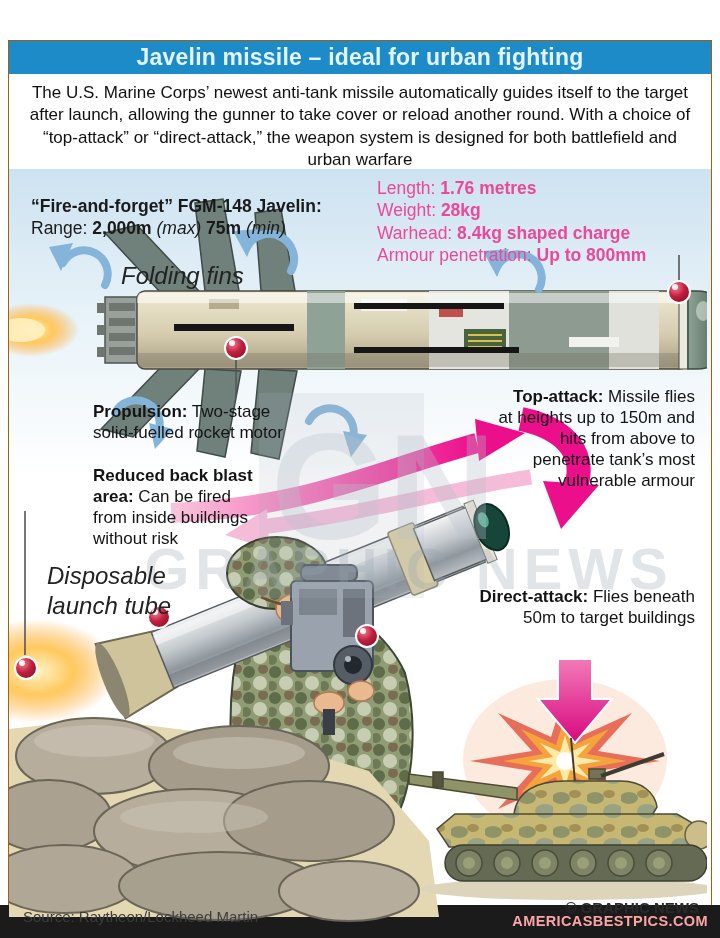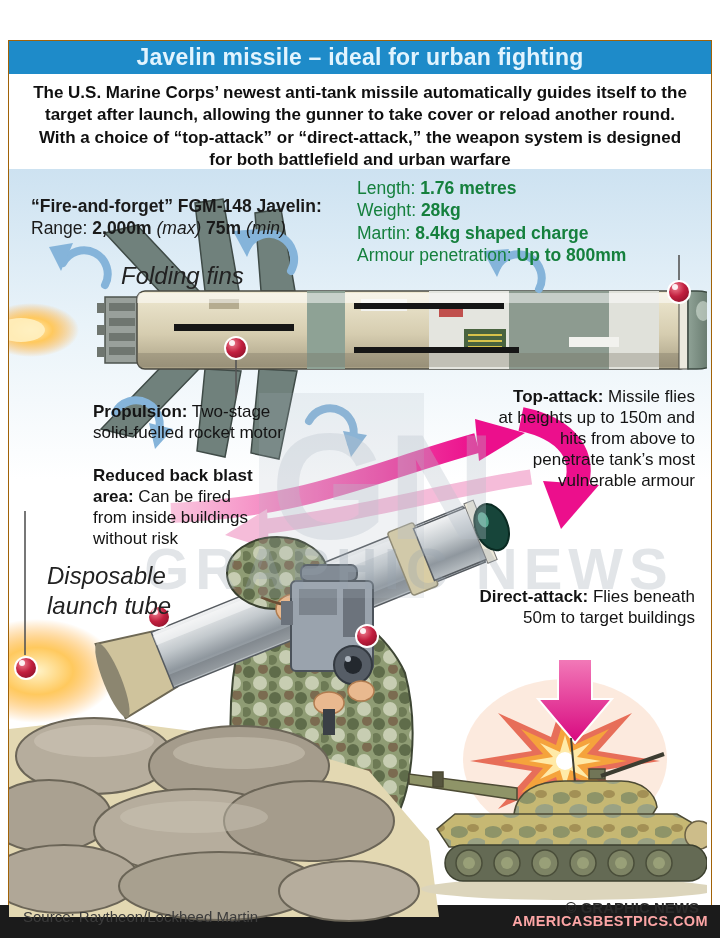--- a/index.html
+++ b/index.html
@@ -5,23 +5,23 @@
   html,body{margin:0;padding:0;}
   body{width:720px;height:938px;position:relative;background:#ffffff;
        font-family:"Liberation Sans","DejaVu Sans",sans-serif;overflow:hidden;}
   .frame{position:absolute;left:8px;top:12px;width:704px;height:893px;
          border:1px solid #a16207;box-sizing:border-box;background:#ffffff;overflow:hidden;margin-top:28px;}
   .sky{position:absolute;left:0;top:128px;width:100%;height:310px;z-index:0;
        background:linear-gradient(180deg,#cde2f1 0%,#e9f3f9 50%,#ffffff 100%);}
   .titlebar{position:absolute;left:0;top:0;right:0;height:33px;background:#1e8bc9;z-index:3;
             color:#e2f4fe;font-weight:bold;font-size:23px;text-align:center;line-height:33px;letter-spacing:.2px;}
   .intro{position:absolute;left:18px;right:18px;top:41px;z-index:3;text-align:center;
-         font-weight:bold;font-size:17px;line-height:1.32;color:#101010;}
+         font-weight:normal;font-size:17px;line-height:1.32;color:#101010;}
   .spec-left{position:absolute;left:22px;top:136px;width:332px;z-index:3;font-size:17.5px;line-height:1.28;color:#1a1a1a;}
-  .spec-right{position:absolute;left:348px;top:136px;width:326px;z-index:3;font-size:17.5px;line-height:1.28;color:#15803d;}
+  .spec-right{position:absolute;left:368px;top:136px;width:326px;z-index:3;font-size:17.5px;line-height:1.28;color:#ec4899;}
   .co{position:absolute;z-index:3;font-size:17px;line-height:1.24;color:#141414;margin:0;}
   .ital{font-style:italic;font-size:24px;color:#222;}
   svg.art{position:absolute;left:0;top:0;z-index:1;}
   .footer-src{position:absolute;left:14px;bottom:7px;z-index:4;font-size:15px;color:#3c3c3c;}
   .footer-credit{position:absolute;right:12px;bottom:16px;z-index:4;font-size:15px;font-weight:bold;color:#2a2a2a;}
   .sitebar{position:absolute;left:0;top:905px;width:720px;height:33px;background:#1b1b1b;}
   .sitebar span{position:absolute;right:12px;top:0;line-height:33px;font-weight:bold;
                 font-size:14.5px;color:#fca5a5;letter-spacing:.4px;}
   b{font-weight:bold;}
 </style>
@@ -33,21 +33,21 @@
 
   <div class="titlebar">Javelin missile – ideal for urban fighting</div>
 
   <div class="intro">The U.S. Marine Corps’ newest anti-tank missile automatically guides itself to the target after launch, allowing the gunner to take cover or reload another round. With a choice of “top-attack” or “direct-attack,” the weapon system is designed for both battlefield and urban warfare</div>
 
   <p class="spec-left"><b>“Fire-and-forget” FGM-148 Javelin:</b><span> Range: </span><b>2,000m</b><i> (max) </i><b>75m</b><i> (min)</i></p>
 
   <div class="spec-right">
     <div><span>Length: </span><b>1.76 metres</b></div>
     <div><span>Weight: </span><b>28kg</b></div>
-    <div><span>Martin: </span><b>8.4kg shaped charge</b></div>
+    <div><span>Warhead: </span><b>8.4kg shaped charge</b></div>
     <div><span>Armour penetration: </span><b>Up to 800mm</b></div>
   </div>
 
   <svg class="art" width="698" height="887" viewBox="0 0 698 887">
     <defs>
       <linearGradient id="missileBody" x1="0" y1="0" x2="0" y2="1">
         <stop offset="0" stop-color="#efe9d2"></stop>
           <stop offset=".55" stop-color="#d6cdb0"></stop>
           <stop offset="1" stop-color="#a89f84"></stop>
       </linearGradient>

